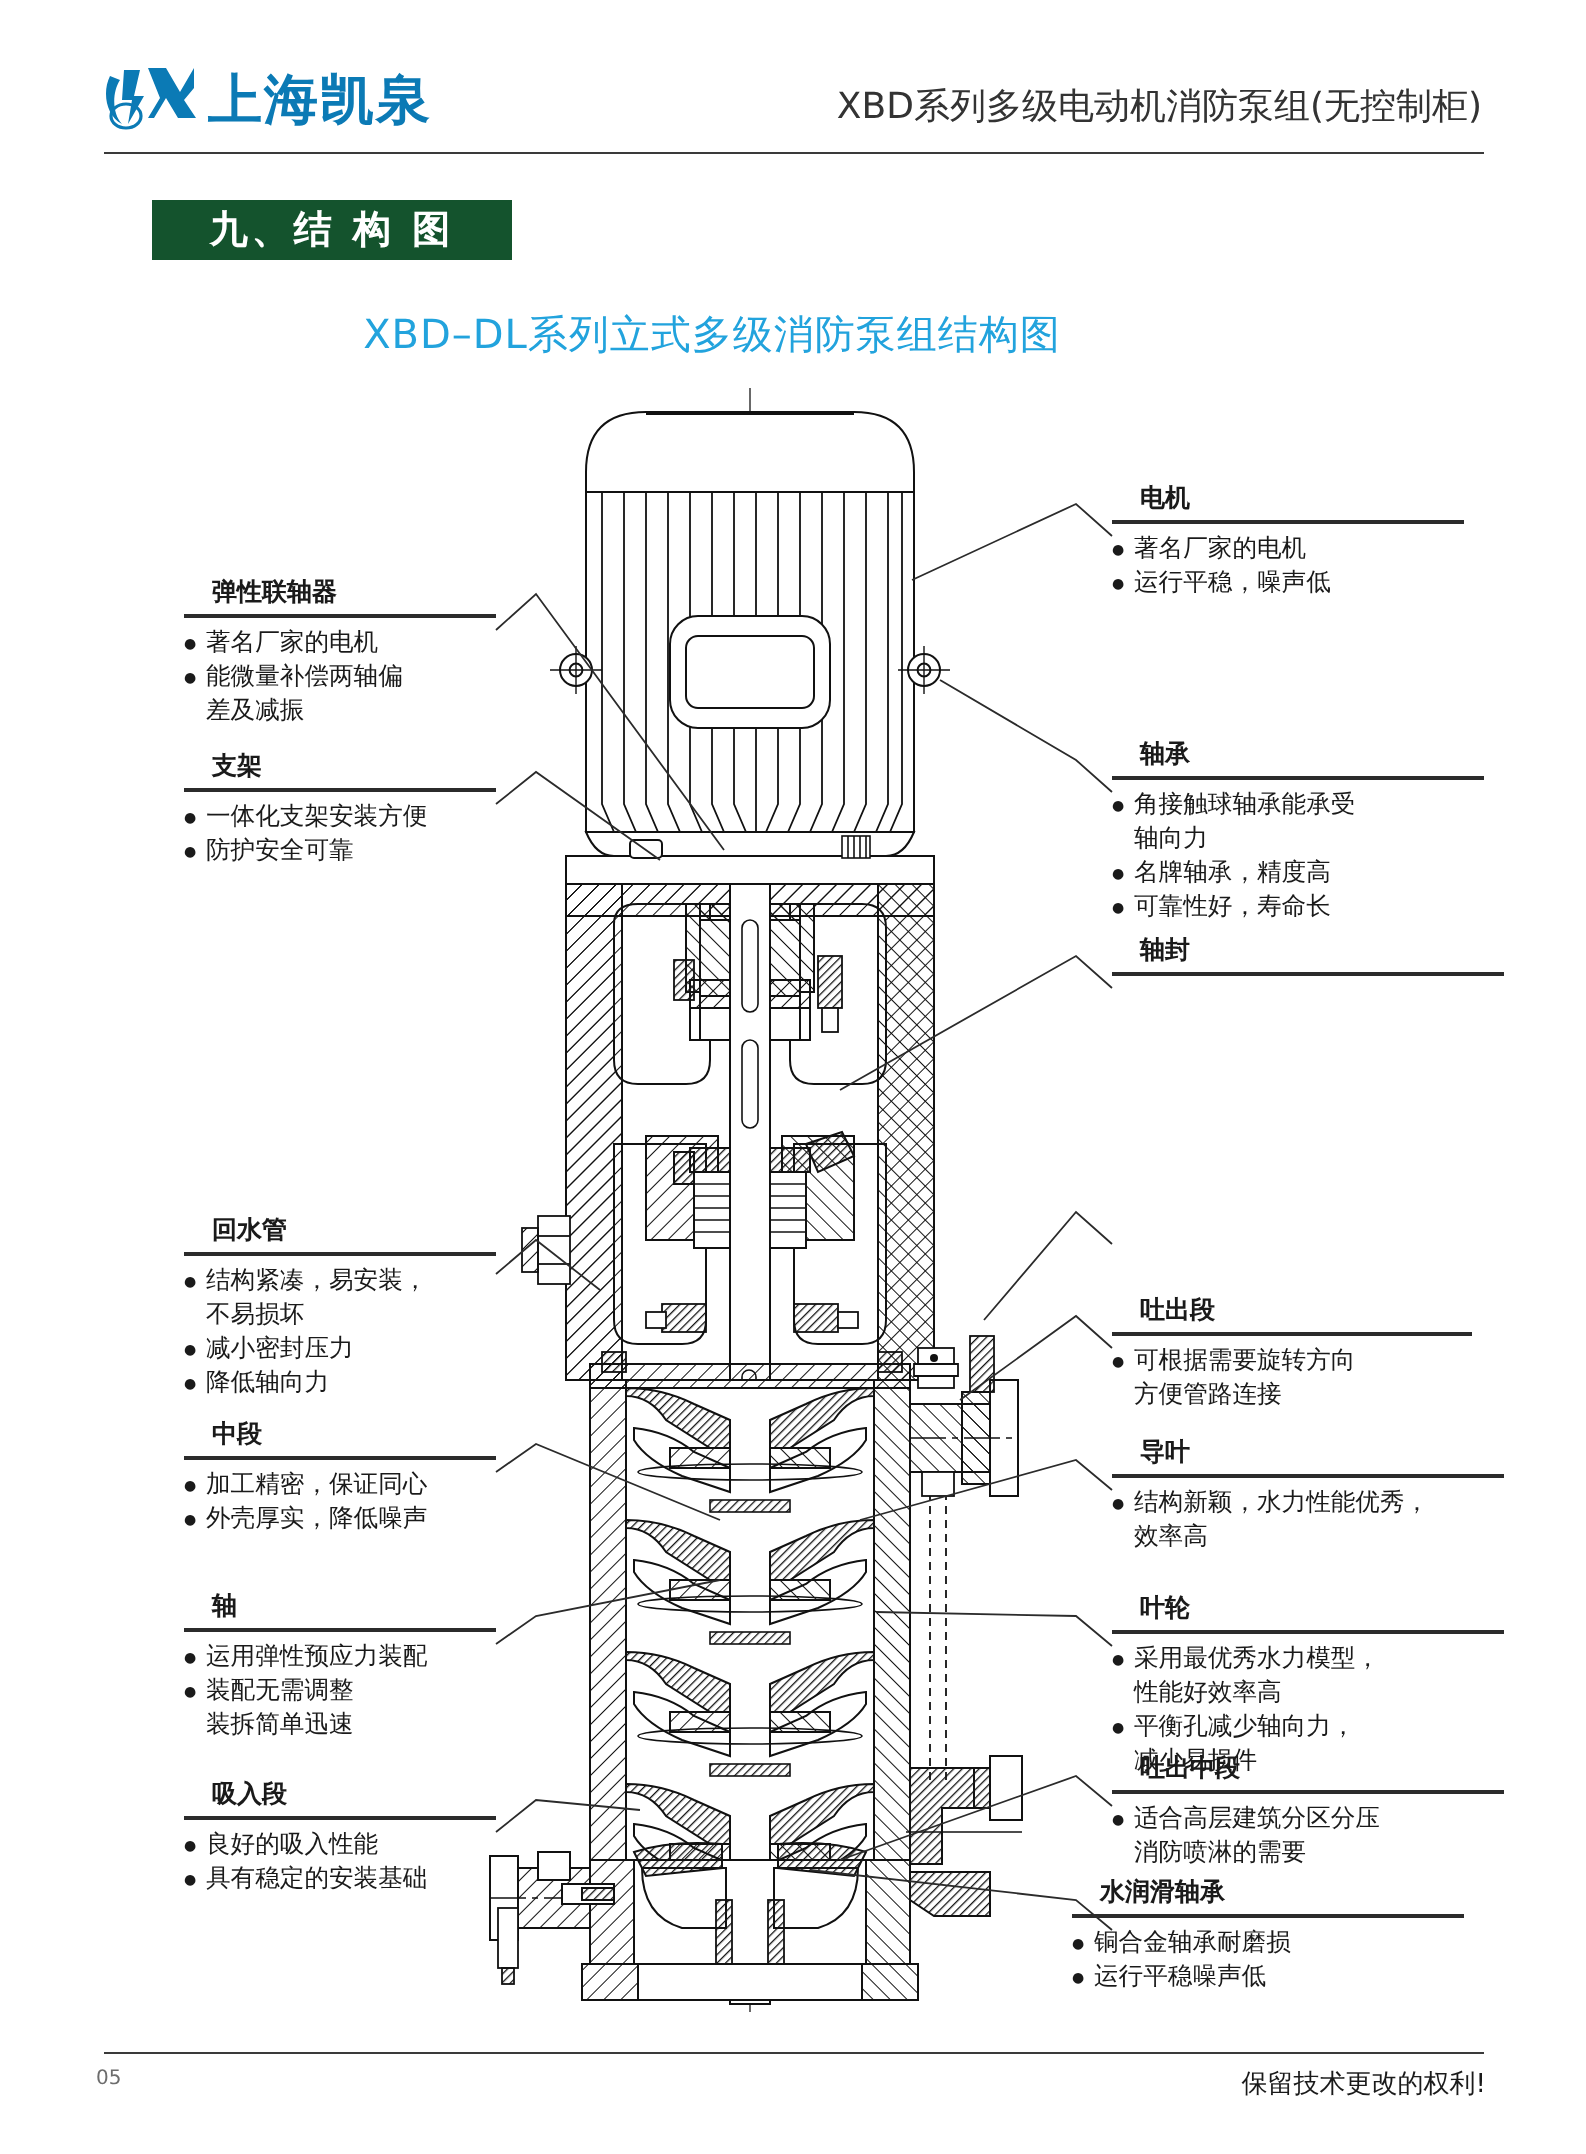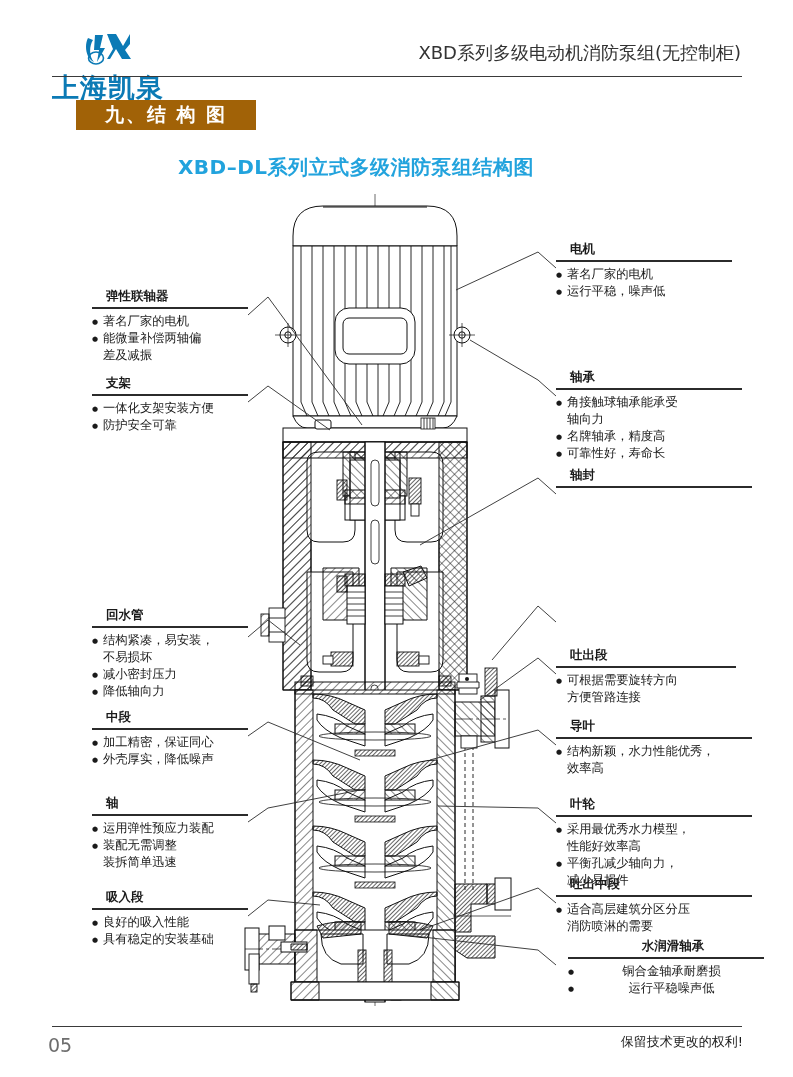--- a/index.html
+++ b/index.html
@@ -25,21 +25,20 @@
     left: 0; top: 0;
     width: 793px;
     height: 82px;
   }
   .logo-wrap {
     position: absolute;
     left: 52px; top: 32px;
     display: flex;
     align-items: center;
     gap: 6px;
-    flex-direction: column;
   }
   .logo-mark { width: 46px; height: 36px; display: block; }
   .logo-text {
     font-size: 27px;
     font-weight: bold;
     color: #0b7ab5;
     letter-spacing: 1px;
     line-height: 1;
     white-space: nowrap;
   }
@@ -56,38 +55,38 @@
     width: 690px;
     height: 1px;
     background: #3a3a3a;
   }
 
   
   .section-tag {
     position: absolute;
     left: 76px; top: 100px;
     width: 180px; height: 30px;
-    background: #a16207;
+    background: #14532d;
     color: #ffffff;
     font-size: 19px;
     font-weight: bold;
     letter-spacing: 2px;
     display: flex;
     align-items: center;
     justify-content: center;
   }
 
   
   .figure-title {
     position: absolute;
     left: 0; top: 154px;
     width: 712px;
     text-align: center;
     font-size: 20px;
-    font-weight: bold;
+    font-weight: normal;
     color: #22a3dd;
     letter-spacing: 0.5px;
   }
 
   
   .drawing {
     position: absolute;
     left: 195px; top: 190px;
     width: 360px; height: 820px;
   }
@@ -147,21 +146,21 @@
   .footer-rule {
     position: absolute;
     left: 52px; top: 1026px;
     width: 690px;
     height: 1px;
     background: #3a3a3a;
   }
   .footer-page {
     position: absolute;
     left: 48px; top: 1034px;
-    font-size: 19px;
+    font-size: 10px;
     color: #6d6d6d;
   }
   .footer-note {
     position: absolute;
     right: 50px; top: 1033px;
     font-size: 13px;
     font-weight: normal;
     color: #1a1a1a;
     white-space: nowrap;
   }
@@ -599,21 +598,21 @@
 
   <div class="callout right" style="left:556px; top:876px; width:196px;">
     <div class="co-title">吐出中段</div>
     <div class="co-rule"></div>
     <ul>
       <li>适合高层建筑分区分压</li>
       <li class="cont">消防喷淋的需要</li>
     </ul>
   </div>
 
-  <div class="callout right" style="left:568px; top:938px; width:196px;text-align:center;">
+  <div class="callout right" style="left:536px; top:938px; width:196px;">
     <div class="co-title">水润滑轴承</div>
     <div class="co-rule"></div>
     <ul>
       <li>铜合金轴承耐磨损</li>
       <li>运行平稳噪声低</li>
     </ul>
   </div>
 
   <div class="footer-rule"></div>
   <div class="footer-page">05</div>

